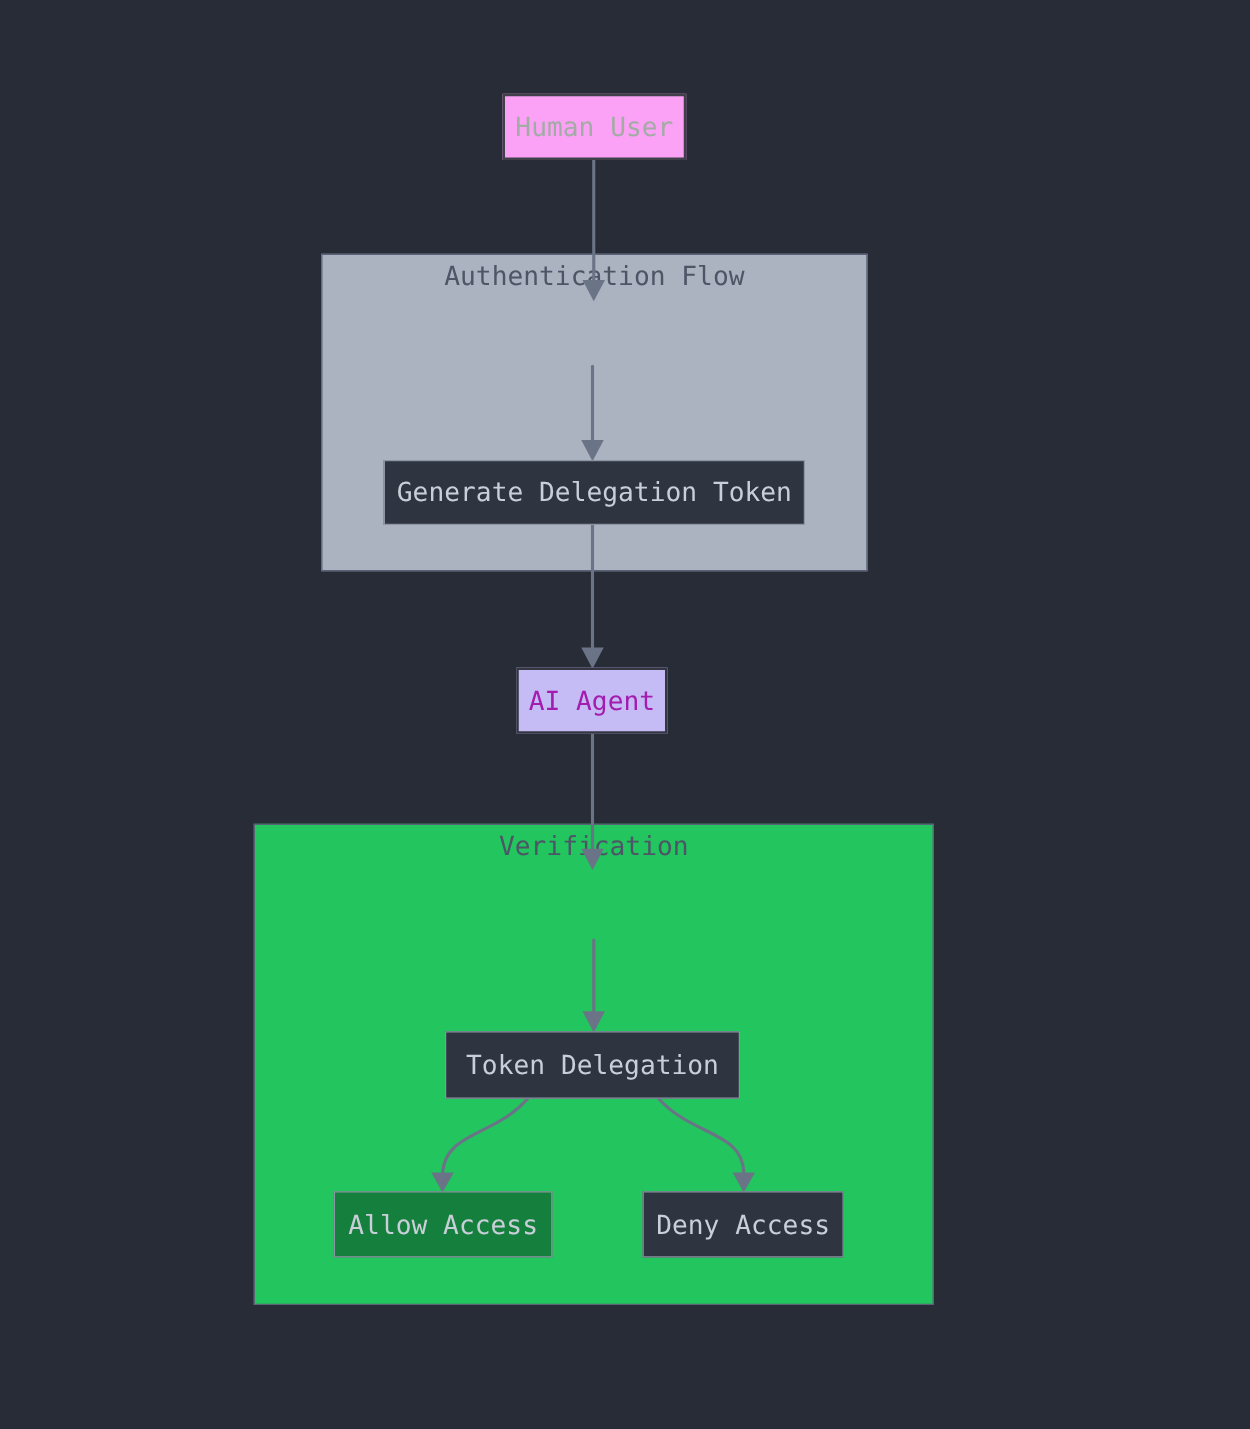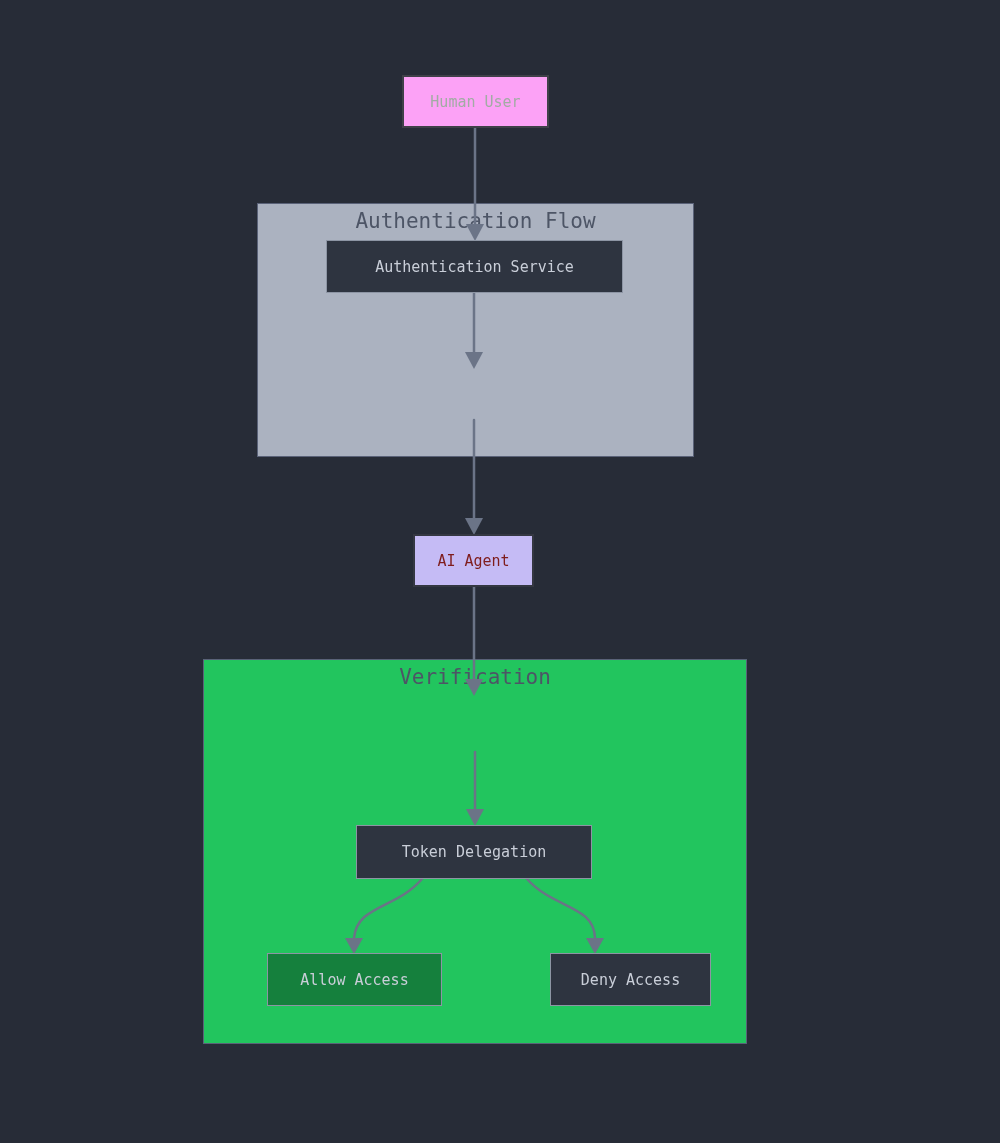--- a/index.html
+++ b/index.html
@@ -16,34 +16,34 @@
   }
   .subgraph-title {
     position:absolute; top:4px; left:0; width:100%;
     text-align:center; font-size:21px; line-height:26px;
     color:#4d5566;
   }
   .edges { position:absolute; left:0; top:0; z-index:2; }
   .node {
     position:absolute; z-index:3; box-sizing:border-box;
     display:flex; align-items:center; justify-content:center;
-    font-size:15px; white-space:nowrap;
+    font-size:21px; white-space:nowrap;
     border:1.5px solid transparent;
   }
   
   #sg-auth   { left:257px; top:203px; width:437px; height:254px; }
   #sg-verif  { left:203px; top:659px; width:544px; height:385px; }
   #n-human_user        { left:402px; top:75px;  width:147px; height:53px; border-width:2px; }
   #n-auth_service      { left:326px; top:240px; width:297px; height:53px; }
   #n-generate_token    { left:307px; top:368px; width:337px; height:52px; }
   #n-ai_agent          { left:413px; top:534px; width:121px; height:53px; border-width:2px; }
   #n-external_service  { left:362px; top:695px; width:226px; height:57px; border-width:3px; }
   #n-verify_delegation { left:356px; top:825px; width:236px; height:54px; }
   #n-allow_access      { left:267px; top:953px; width:175px; height:53px; }
-  #n-deny_access       { left:514px; top:953px; width:161px; height:53px;margin-left:36px; }
+  #n-deny_access       { left:514px; top:953px; width:161px; height:53px; }
 </style>
 </head>
 <body>
 
 <div class="stage">
 
   <div class="subgraph" id="sg-auth" style="background: rgb(171, 178, 192); border-color: rgb(90, 98, 120);">
     <div class="subgraph-title" style="color: rgb(77, 85, 102);">Authentication Flow</div>
   </div>
   <div class="subgraph" id="sg-verif" style="background: #22c55e; border-color: rgb(90, 98, 120);">
@@ -68,26 +68,26 @@
       <polygon points="466,809 484,809 475,826"></polygon>
       <polygon points="345,938 363,938 354,954"></polygon>
       <polygon points="586,938 604,938 595,954"></polygon>
     </g>
   </svg>
 
   <div class="node" id="n-human_user" style="background: rgb(252, 162, 246); border-color: rgb(63, 64, 72); color: rgb(162, 172, 164);">
     <span>Human User</span>
   </div>
 
-  <div class="node" id="n-auth_service" style="background: rgb(46, 52, 64); border-color: rgb(141, 149, 164); color: rgb(201, 206, 216);">
-    <span>Authentication Service</span>
+
+  <div class="node" id="n-generate_token" style="background: rgb(46, 52, 64); border-color: rgb(141, 149, 164); color: rgb(201, 206, 216);">
+    <span>Generate Delegation Token</span>
   </div>
 
-
-  <div class="node" id="n-ai_agent" style="background: rgb(197, 187, 245); border-color: rgb(52, 55, 65); color: #7f1d1d;">
+  <div class="node" id="n-ai_agent" style="background: rgb(197, 187, 245); border-color: rgb(52, 55, 65); color: #a21caf;">
     <span>AI Agent</span>
   </div>
 
 
   <div class="node" id="n-verify_delegation" style="background: rgb(46, 52, 64); border-color: rgb(141, 149, 164); color: rgb(201, 206, 216);">
     <span>Token Delegation</span>
   </div>
 
   <div class="node" id="n-allow_access" style="background: #15803d; border-color: rgb(141, 149, 164); color: rgb(201, 206, 216);">
     <span>Allow Access</span>

